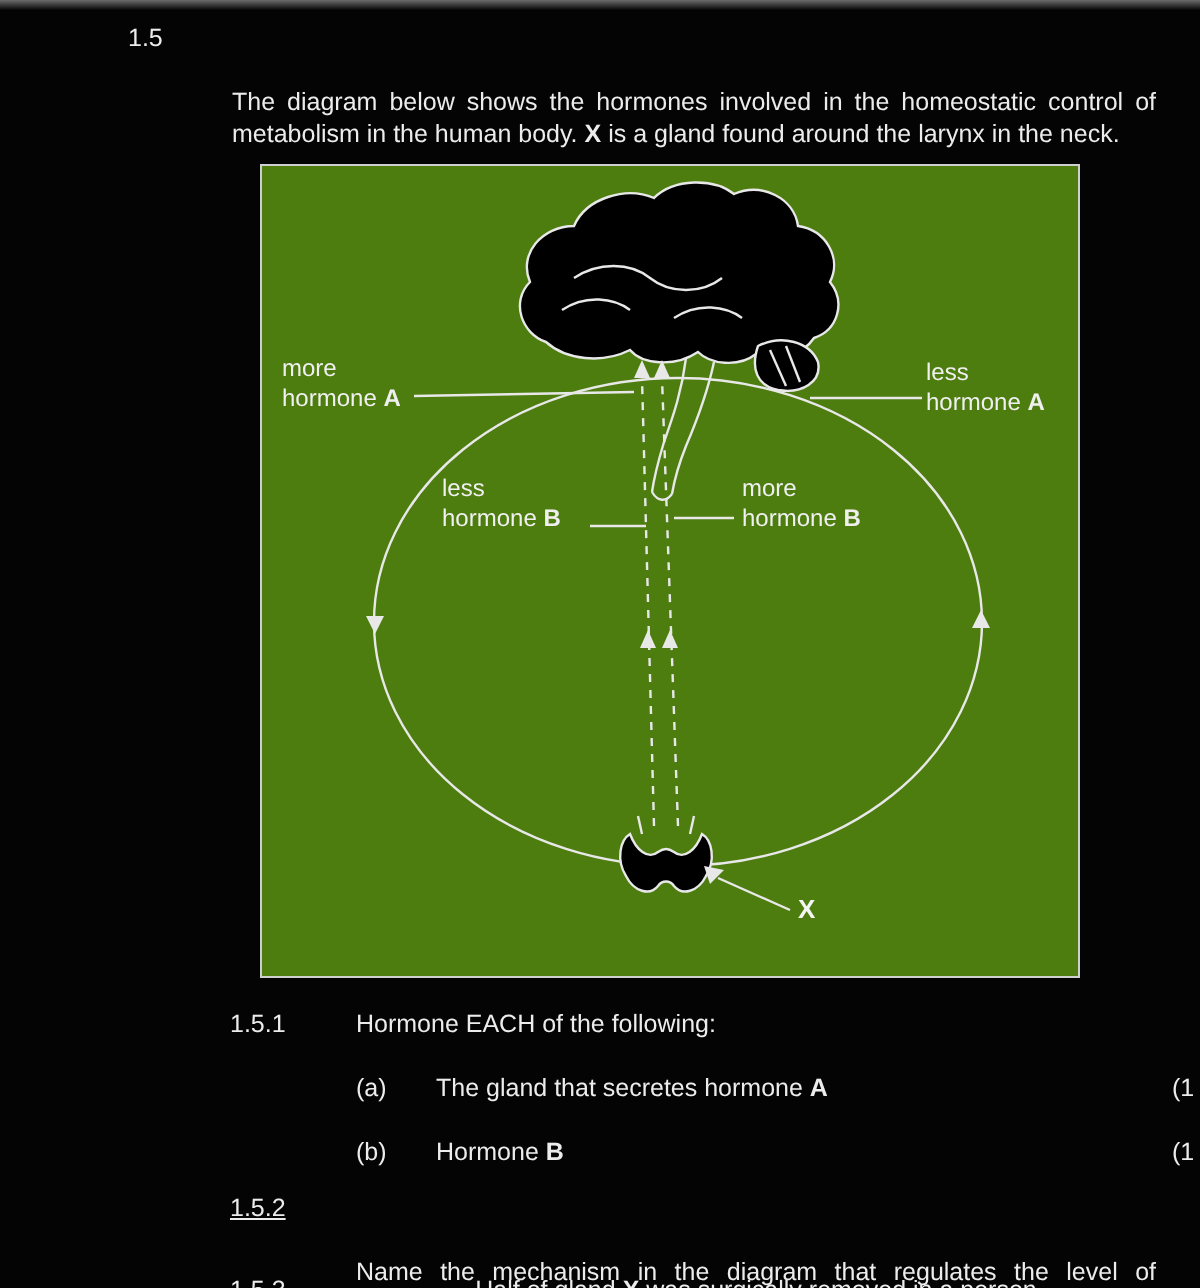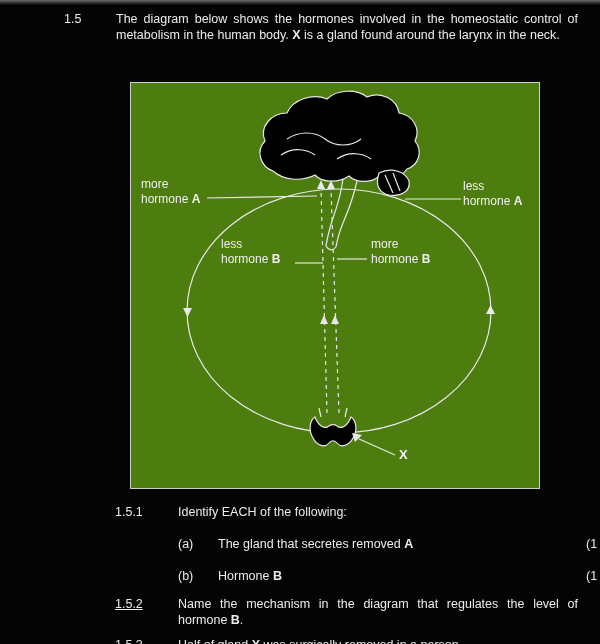--- a/index.html
+++ b/index.html
@@ -6,23 +6,23 @@
   .page {
     position:relative; width:600px; height:644px; overflow:hidden;
     background:#040404; color:#ececec;
     font-family:"Liberation Sans", sans-serif;
     font-size:12.5px; line-height:16px;
   }
   .top-strip {
     position:absolute; top:0; left:0; right:0; height:5px;
     background:linear-gradient(#6b6b6b, #060606);
   }
-  .abs { position:absolute; }
+  .abs { position:absolute;text-align:center; }
   .qnum { font-weight:normal; }
-  .justify { text-align:justify; }
+  .justify { text-align:justify;margin-top:32px; }
   b { font-weight:bold; }
   .diagram-box {
     position:absolute; left:130px; top:82px; width:408px; height:405px;
     border:1px solid #cfcfcf; background:#4d7c0f;
   }
   .diagram-box svg { position:absolute; left:0; top:0; }
   .dlabel { position:absolute; font-size:12px; line-height:15px; color:#f0f0f0; }
   .xlabel { position:absolute; font-size:13px; font-weight:bold; color:#f5f5f5; }
   .mark { position:absolute; left:586px; white-space:nowrap; }
   svg path, svg ellipse, svg line { stroke:#e8e8e8; stroke-width:1.2; fill:none; }
@@ -104,25 +104,25 @@
       <span>hormone </span><b>B</b>
     </div>
     <div class="dlabel" style="left:240px; top:154px;">
       <span>more</span><br>
       <span>hormone </span><b>B</b>
     </div>
     <div class="xlabel" style="left:268px; top:364px;">X</div>
   </div>
 
   <div class="abs" style="left:115px; top:504px;">1.5.1</div>
-  <div class="abs" style="left:178px; top:504px;">Identify EACH of the following:</div>
+  <div class="abs" style="left:178px; top:504px;">Hormone EACH of the following:</div>
 
   <div class="abs" style="left:178px; top:536px;">(a)</div>
   <div class="abs" style="left:218px; top:536px;">
-    <span>The gland that secretes removed </span><b>A</b>
+    <span>The gland that secretes hormone </span><b>A</b>
   </div>
   <div class="mark" style="top:536px;">(1</div>
 
   <div class="abs" style="left:178px; top:568px;">(b)</div>
   <div class="abs" style="left:218px; top:568px;">
     <span>Hormone </span><b>B</b>
   </div>
   <div class="mark" style="top:568px;">(1</div>
 
   <div class="abs" style="left:115px; top:596px;text-decoration:underline;">1.5.2</div>

